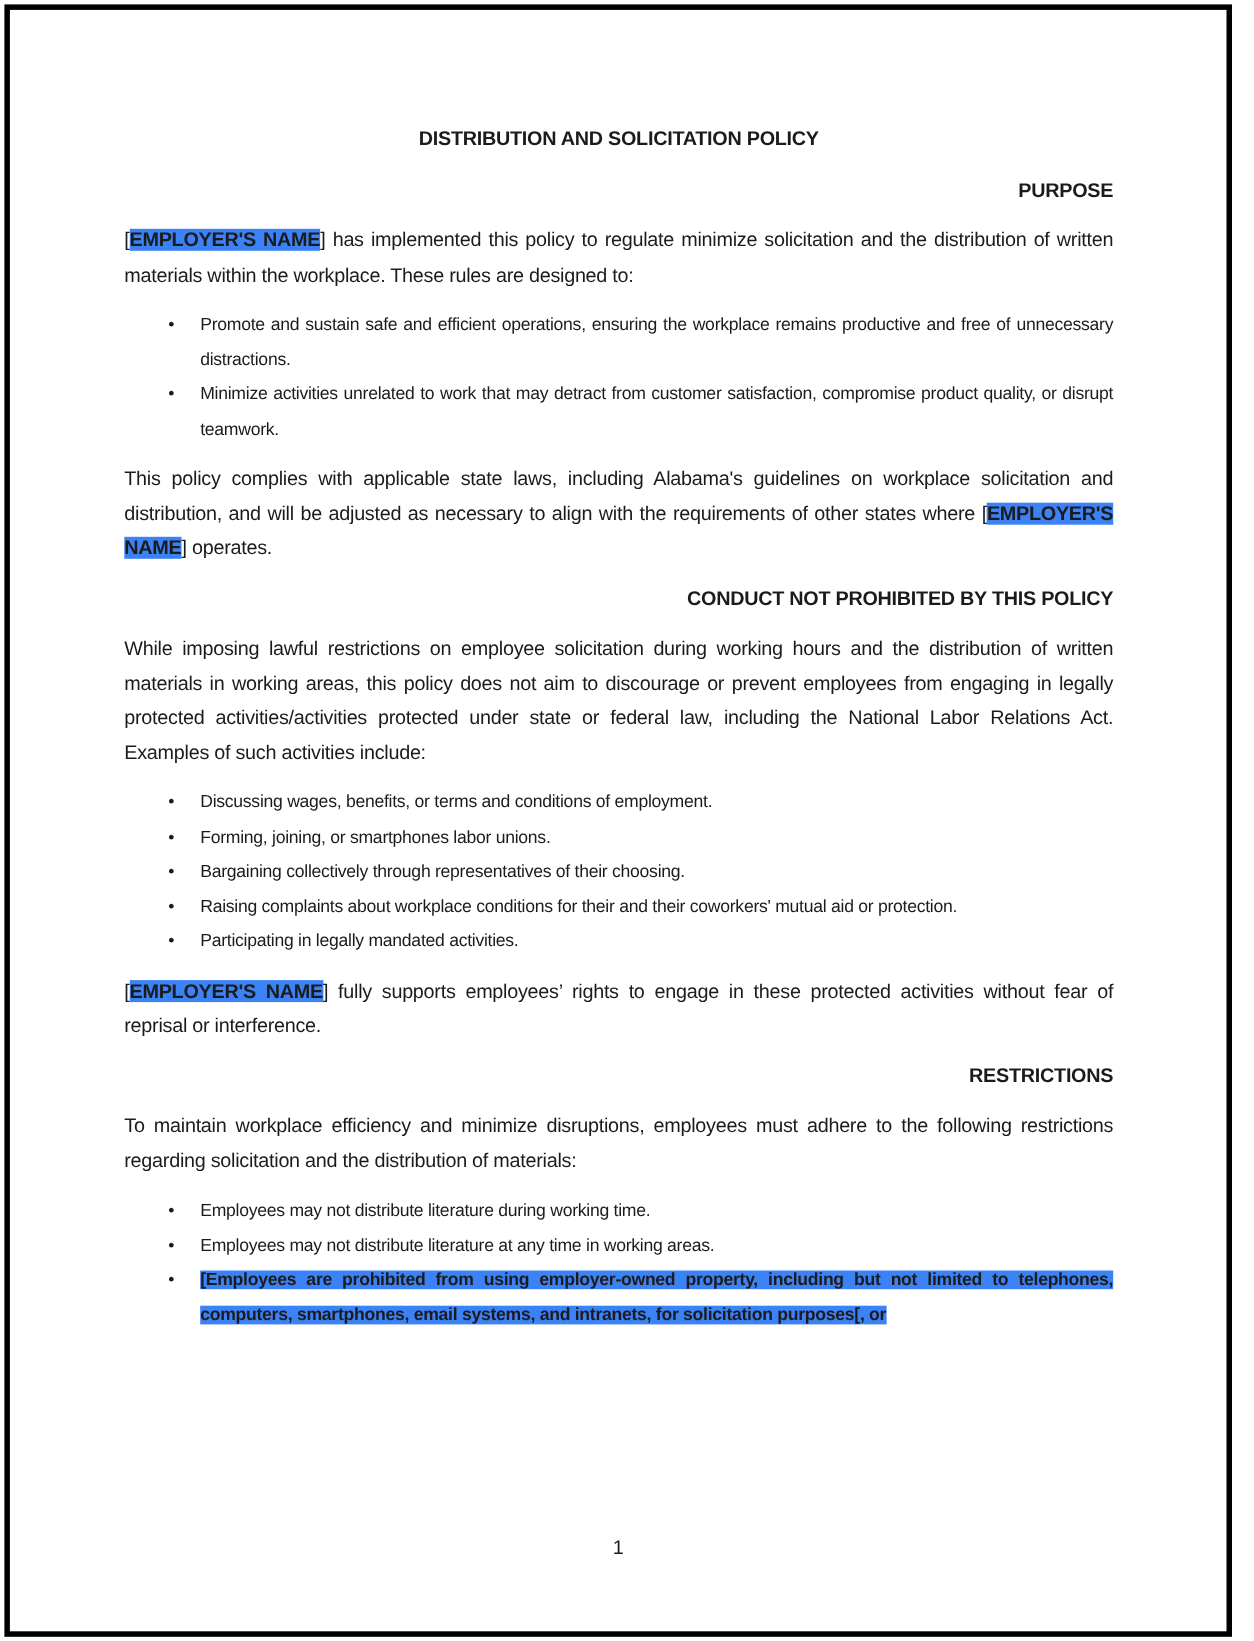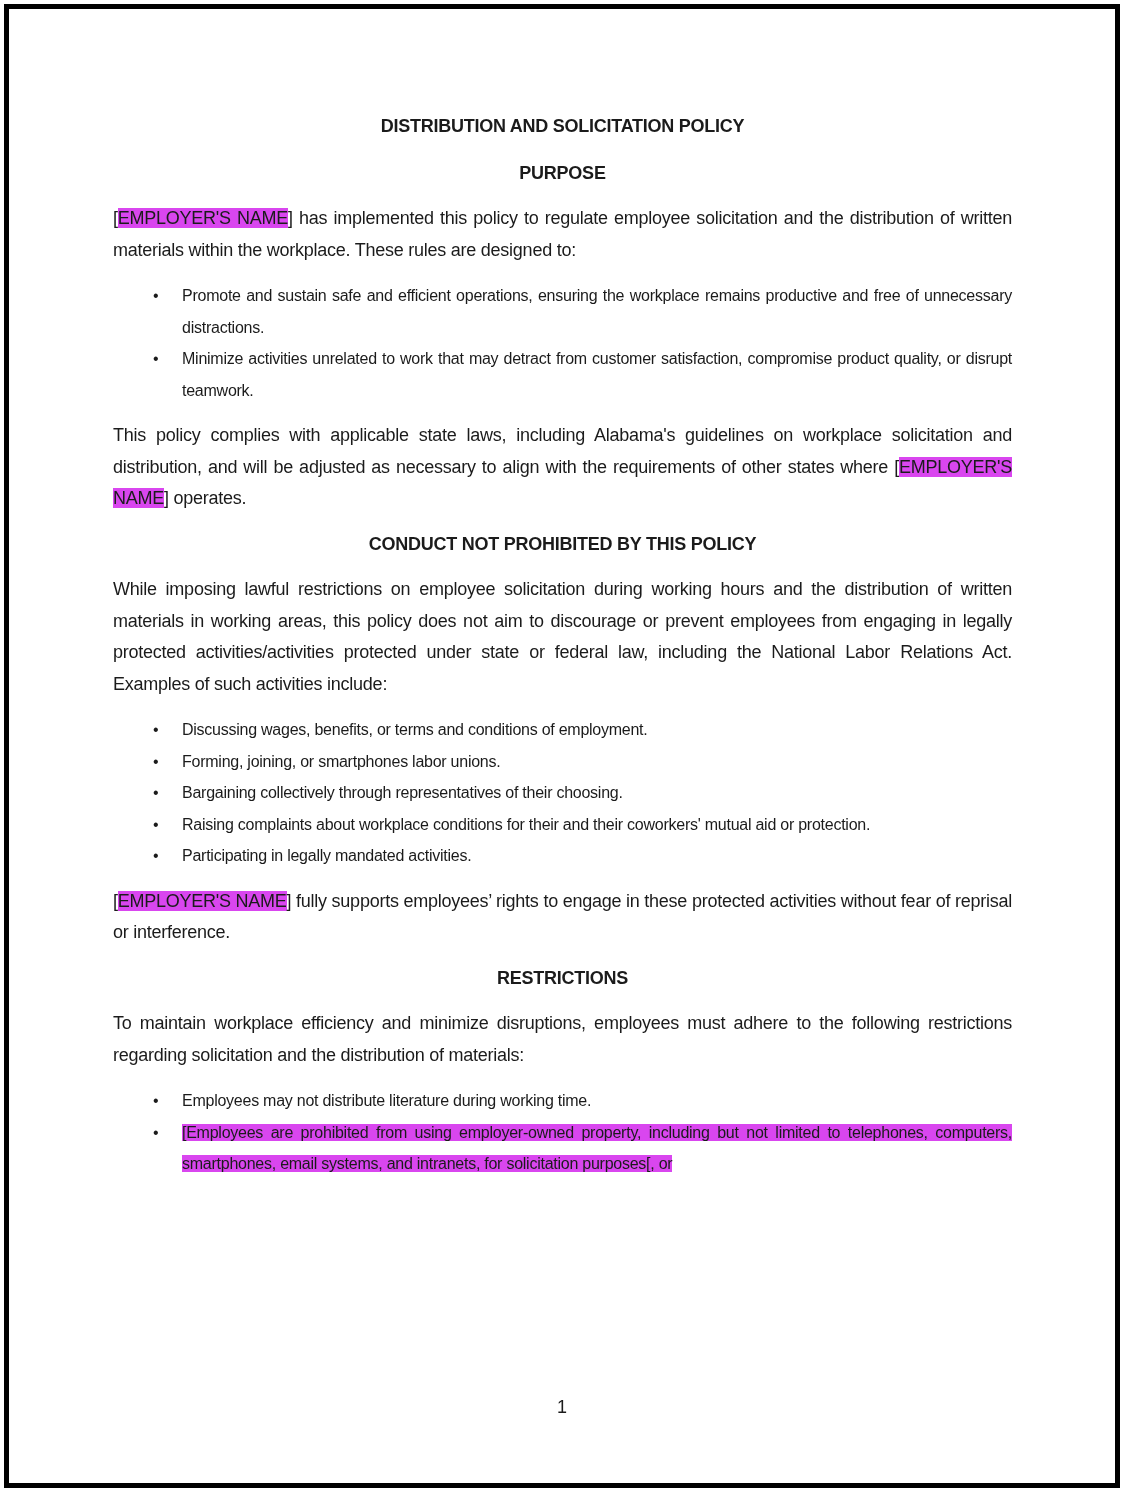--- a/index.html
+++ b/index.html
@@ -27,21 +27,21 @@
     line-height: 31.5px;
     letter-spacing: -0.25px;
     margin: 0 0 15px 0;
   }
   .heading {
     font-size: 18px;
     font-weight: bold;
     line-height: 31.5px;
     letter-spacing: -0.25px;
     margin: 0 0 14px 0;
-    text-align: center;
+    text-align: right;
   }
   .para {
     font-size: 18px;
     line-height: 31.5px;
     letter-spacing: -0.25px;
     text-align: justify;
     margin: 0 0 14px 0;
   }
   ul.bullets {
     list-style: none;
@@ -55,42 +55,42 @@
     line-height: 31.5px;
     letter-spacing: -0.25px;
     text-align: justify;
   }
   ul.bullets li::before {
     content: "\2022";
     position: absolute;
     left: 40px;
     top: 0;
   }
-  .hl { background: #d946ef; }
+  .hl { background: #3b82f6; font-weight: bold; }
   .footer {
     position: absolute;
     left: 0;
     right: 0;
     bottom: 60px;
     text-align: center;
     font-size: 18px;
     line-height: 31.5px;
   }
 </style>
 </head>
 <body>
 
 <div class="page">
   <div class="frame">
 
     <h1 class="doc-title">DISTRIBUTION AND SOLICITATION POLICY</h1>
 
     <h2 class="heading">PURPOSE</h2>
 
-    <p class="para"><span>[</span><span class="hl">EMPLOYER'S NAME</span><span>] has implemented this policy to regulate employee solicitation and the distribution of written materials within the workplace. These rules are designed to:</span></p>
+    <p class="para"><span>[</span><span class="hl">EMPLOYER'S NAME</span><span>] has implemented this policy to regulate minimize solicitation and the distribution of written materials within the workplace. These rules are designed to:</span></p>
 
     <ul class="bullets">
       <li>Promote and sustain safe and efficient operations, ensuring the workplace remains productive and free of unnecessary distractions.</li>
       <li>Minimize activities unrelated to work that may detract from customer satisfaction, compromise product quality, or disrupt teamwork.</li>
     </ul>
 
     <p class="para"><span>This policy complies with applicable state laws, including Alabama's guidelines on workplace solicitation and distribution, and will be adjusted as necessary to align with the requirements of other states where [</span><span class="hl">EMPLOYER'S NAME</span><span>] operates.</span></p>
 
     <h2 class="heading">CONDUCT NOT PROHIBITED BY THIS POLICY</h2>
 
@@ -105,19 +105,20 @@
     </ul>
 
     <p class="para"><span>[</span><span class="hl">EMPLOYER'S NAME</span><span>] fully supports employees’ rights to engage in these protected activities without fear of reprisal or interference.</span></p>
 
     <h2 class="heading">RESTRICTIONS</h2>
 
     <p class="para">To maintain workplace efficiency and minimize disruptions, employees must adhere to the following restrictions regarding solicitation and the distribution of materials:</p>
 
     <ul class="bullets">
       <li>Employees may not distribute literature during working time.</li>
+      <li>Employees may not distribute literature at any time in working areas.</li>
       <li><span class="hl">[Employees are prohibited from using employer-owned property, including but not limited to telephones, computers, smartphones, email systems, and intranets, for solicitation purposes[, or</span></li>
     </ul>
 
     <div class="footer">1</div>
 
   </div>
 </div>
 
 </body></html>

